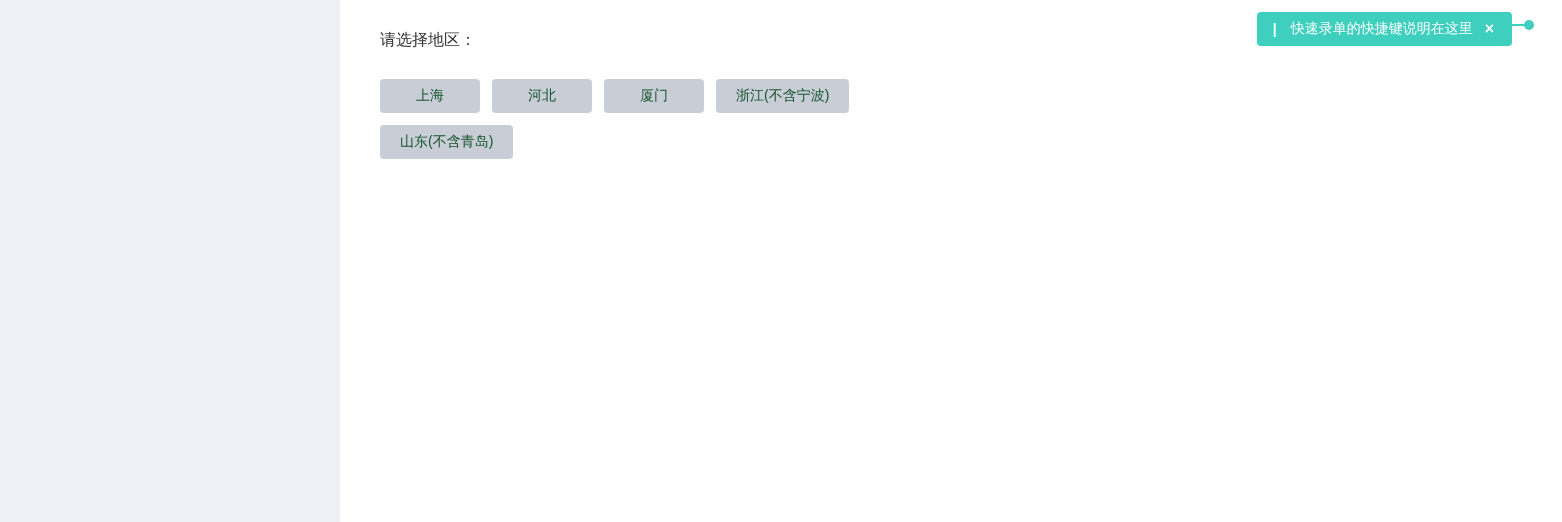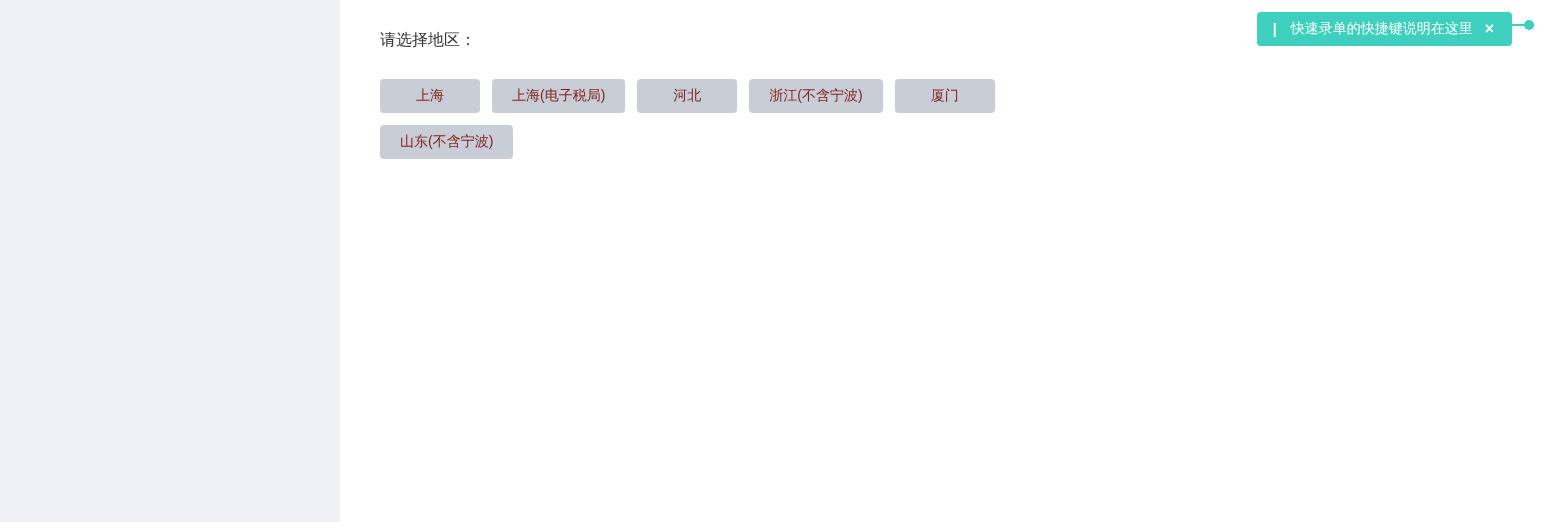--- a/index.html
+++ b/index.html
@@ -45,21 +45,21 @@
 
     .region-buttons-row {
       display: flex;
       flex-wrap: wrap;
       gap: 12px;
       margin-bottom: 12px;
     }
 
     .region-btn {
       background: #c8cdd6;
-      color: #7f1d1d;
+      color: #14532d;
       border: none;
       border-radius: 4px;
       padding: 8px 20px;
       font-size: 14px;
       cursor: pointer;
       min-width: 100px;
       text-align: center;
       white-space: nowrap;
     }
 
@@ -118,28 +118,27 @@
 </head>
 <body>
 
 <div class="left-sidebar"></div>
 
 <div class="main-content">
   <div class="page-title">请选择地区：</div>
 
   <div class="region-buttons-row">
   <button class="region-btn">上海</button>
-      <button class="region-btn">上海(电子税局)</button>
       <button class="region-btn">河北</button>
+      <button class="region-btn">厦门</button>
       <button class="region-btn">浙江(不含宁波)</button>
-      <button class="region-btn">厦门</button>
     </div>
 
   <div class="region-buttons-row">
-  <button class="region-btn">山东(不含宁波)</button>
+  <button class="region-btn">山东(不含青岛)</button>
     </div>
 </div>
 
 <div class="tooltip-bar">
   <span>快速录单的快捷键说明在这里</span>
   <button class="tooltip-close">×</button>
 </div>
 <div class="tooltip-line"></div>
 <div class="tooltip-dot"></div>
 

